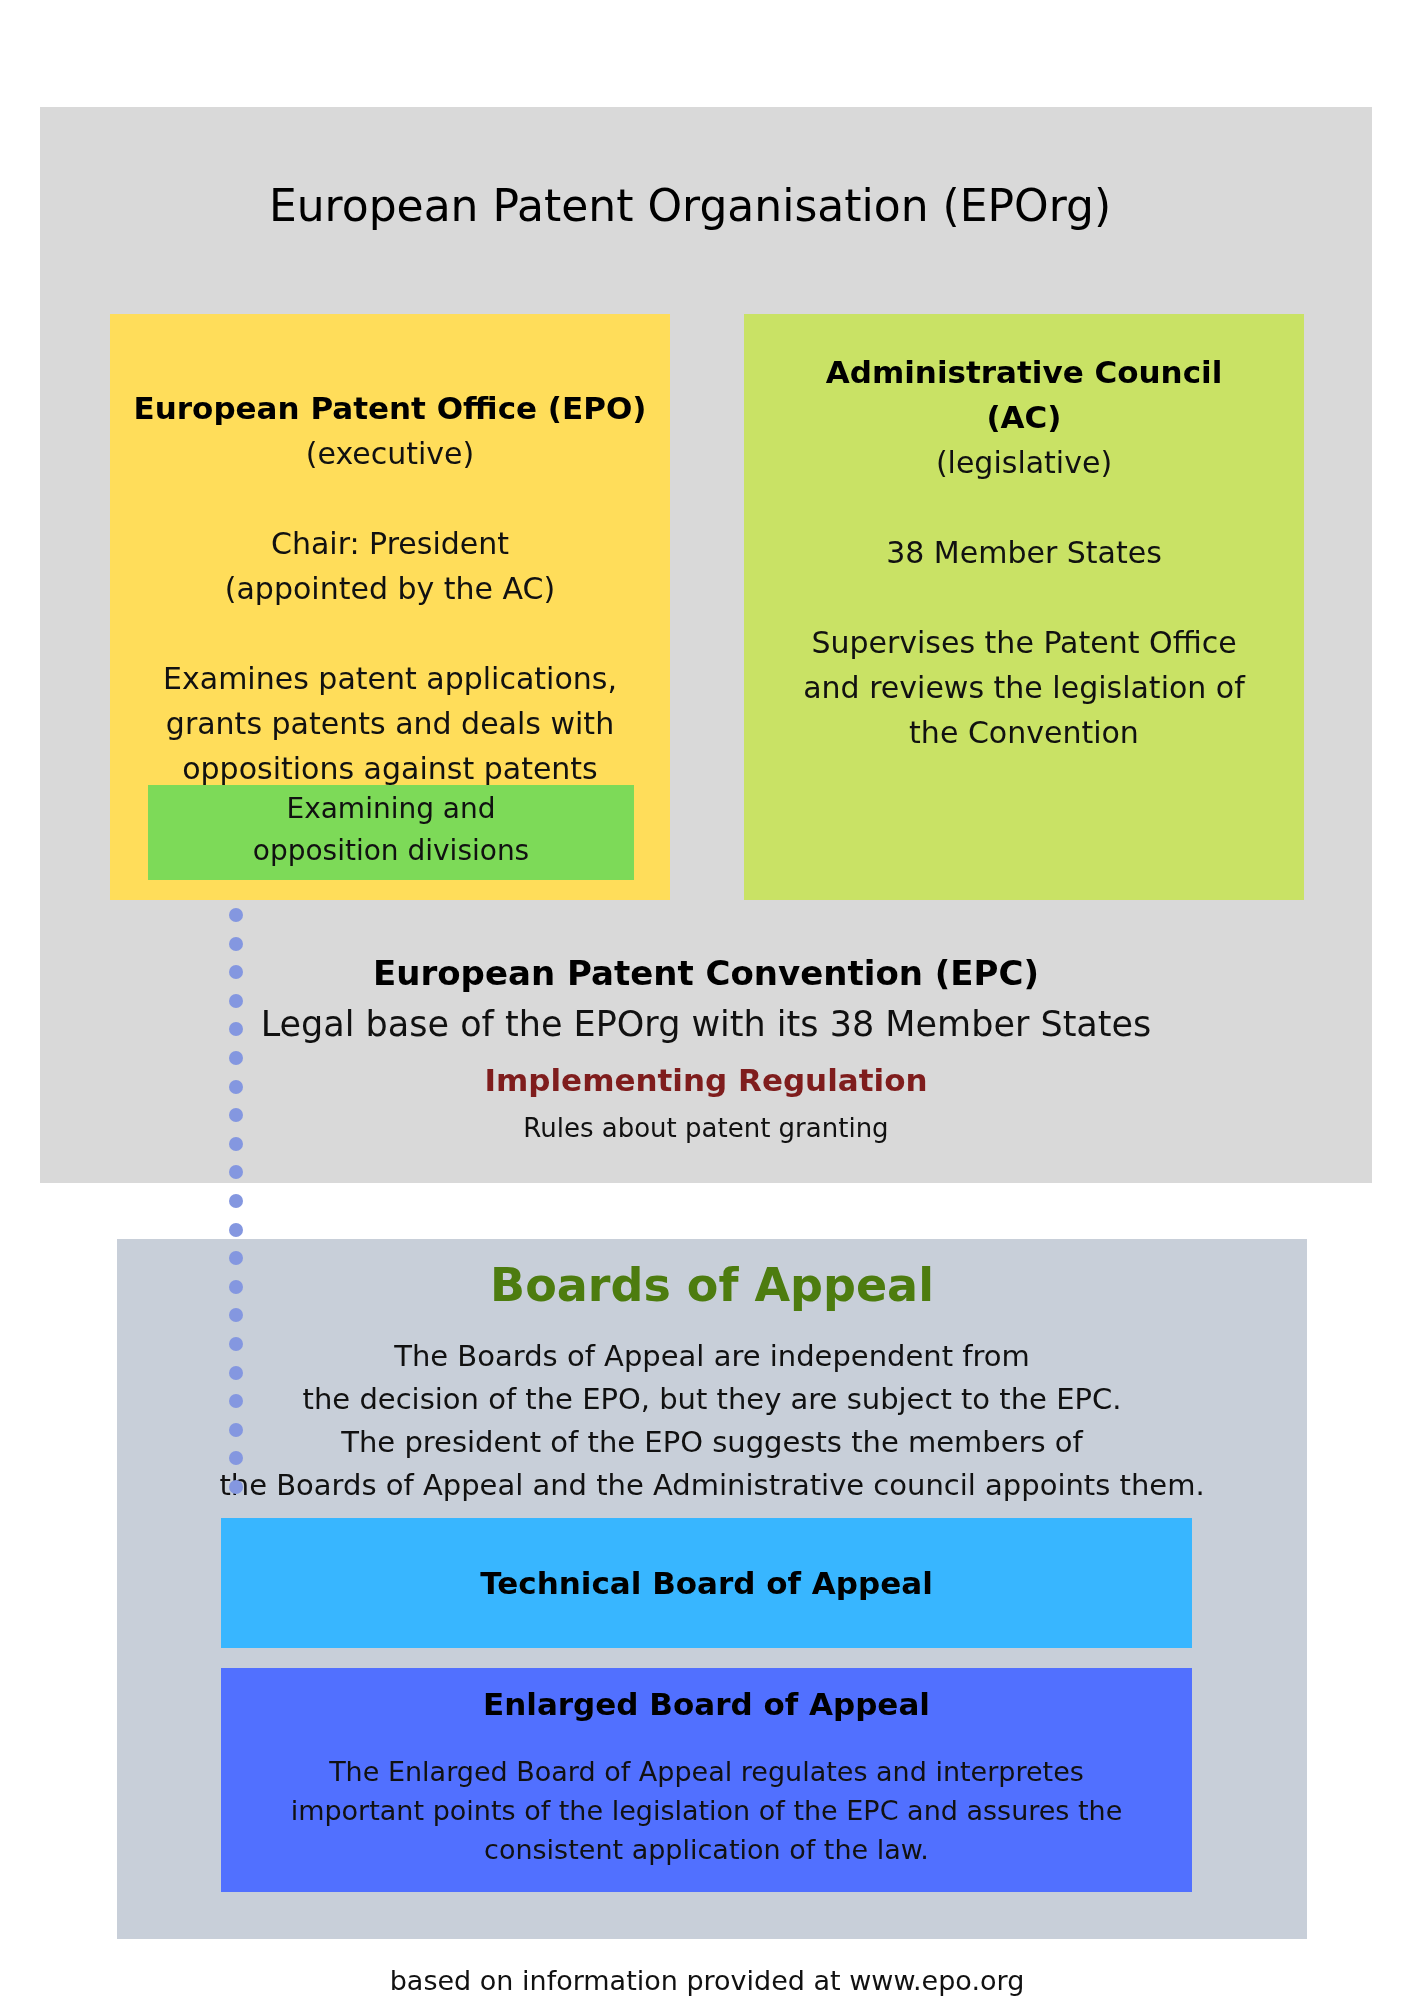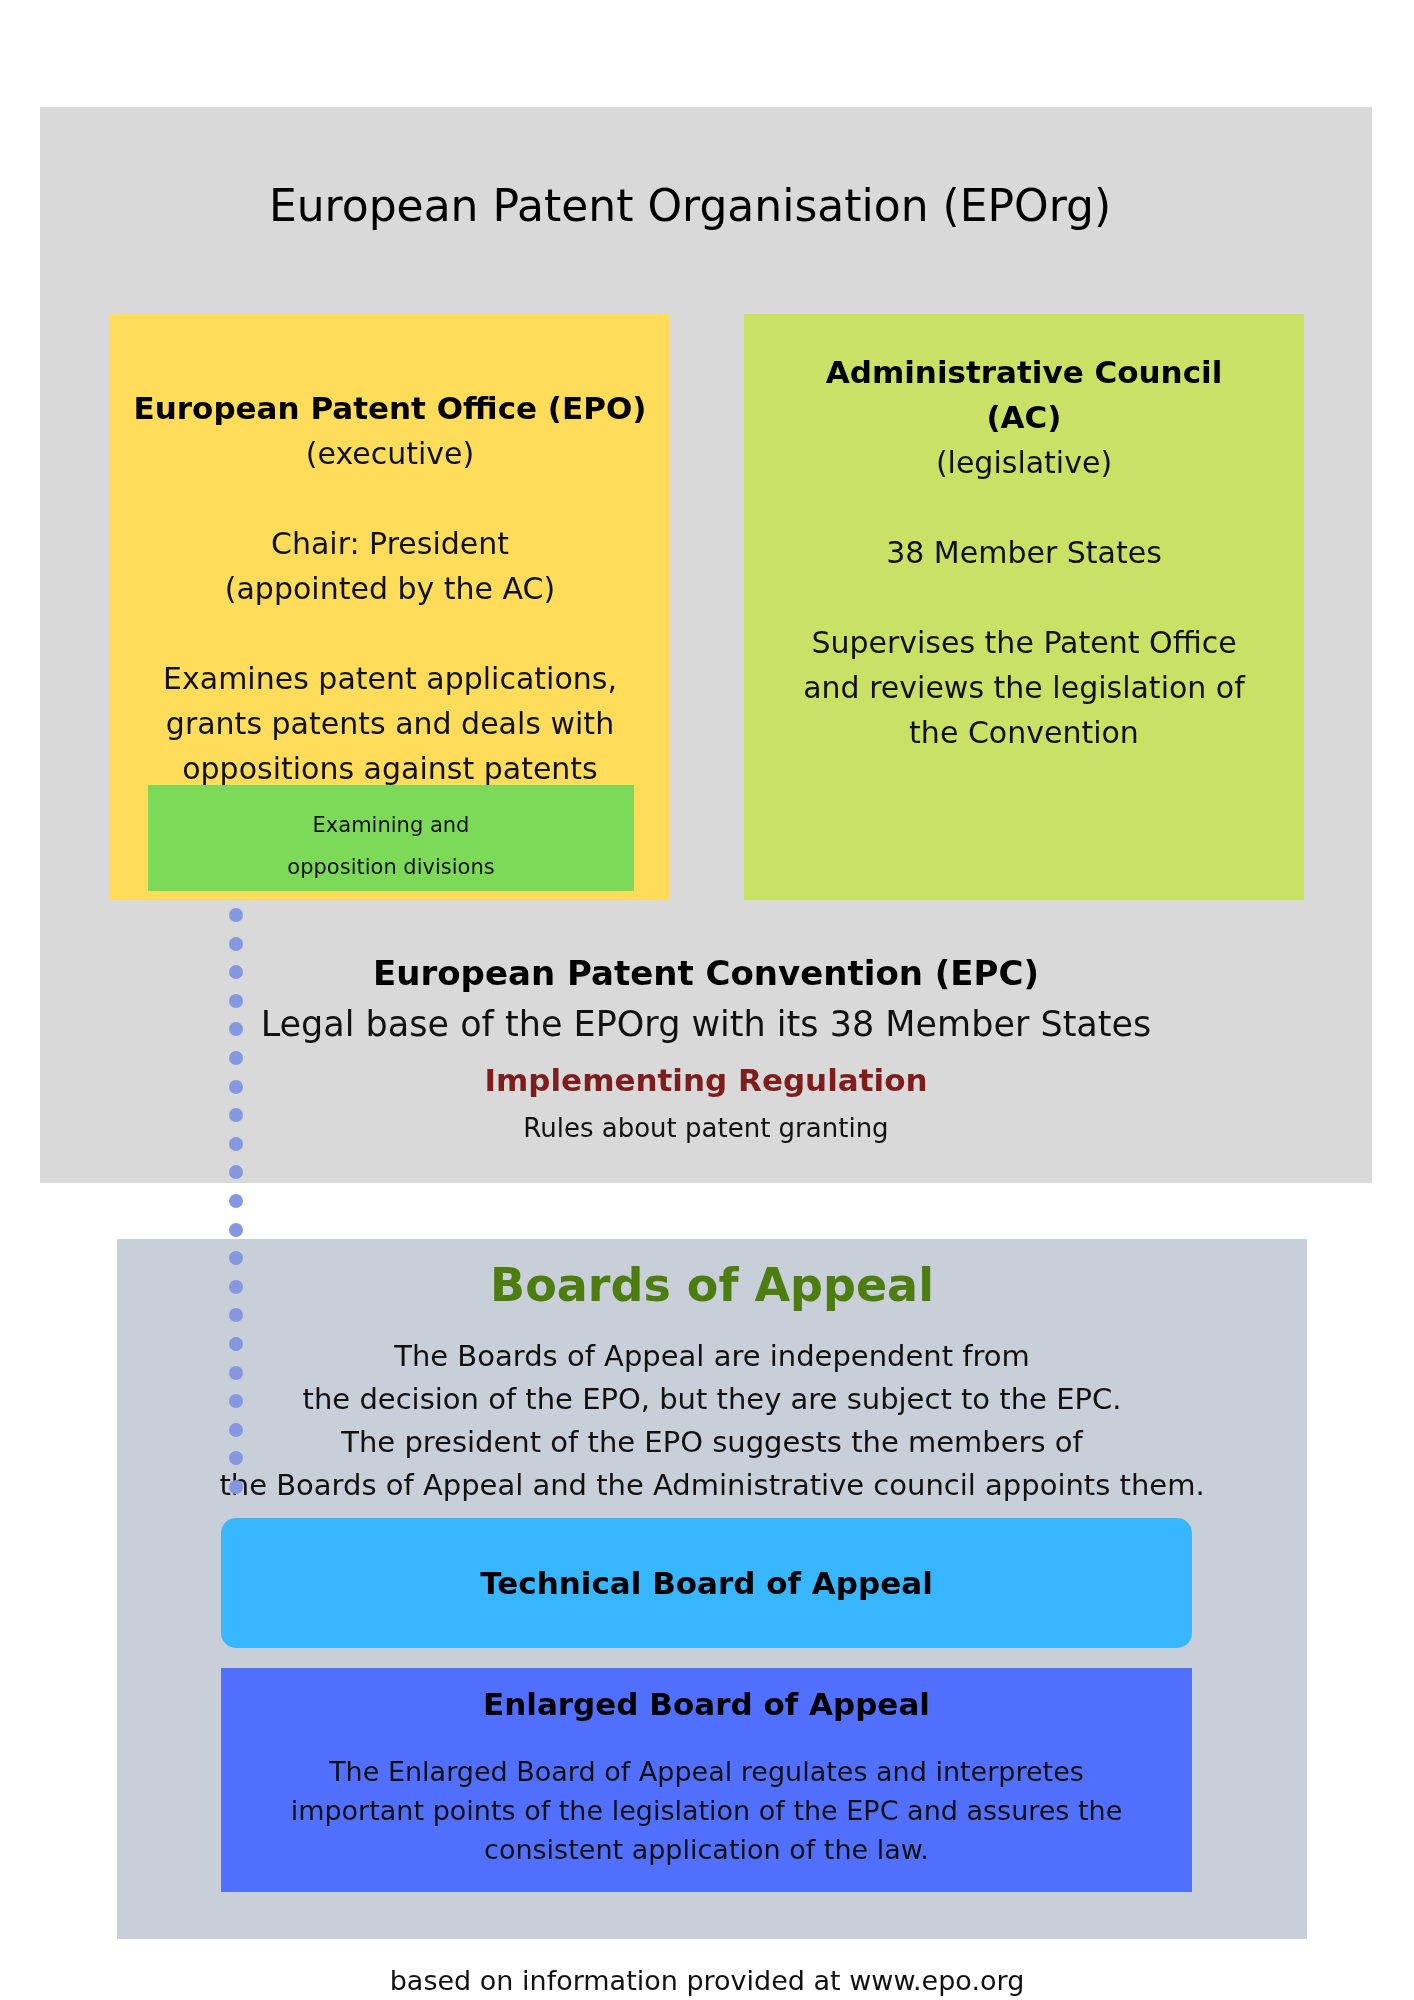--- a/index.html
+++ b/index.html
@@ -10,39 +10,39 @@
   }
   .abs { position: absolute; box-sizing: border-box; }
   .center { text-align: center; }
   .block { display: block; }
 
   #org { left: 40px; top: 107px; width: 1332px; height: 1076px; background: #d9d9d9; }
   #org-title { left: 24px; top: 180px; width: 1332px; font-size: 44px; font-weight: normal; color: #000; }
 
   #epo { left: 110px; top: 314px; width: 560px; height: 586px; background: #ffdd5a; }
   #epo-content { left: 110px; top: 350px; width: 560px; font-size: 30px; line-height: 45px; margin-top: 36px; }
-  #epo-div { left: 148px; top: 785px; width: 486px; height: 106px; background: #7dda58; font-size: 21px; line-height: 42px; padding-top: 19px; }
+  #epo-div { left: 148px; top: 785px; width: 486px; height: 95px; background: #7dda58; font-size: 28px; line-height: 42px; padding-top: 3px; }
 
   #ac { left: 744px; top: 314px; width: 560px; height: 586px; background: #c9e265; }
   #ac-content { left: 744px; top: 350px; width: 560px; font-size: 30px; line-height: 45px; }
 
   .gap { height: 45px; }
   .h3 { font-weight: bold; font-size: 31px; color: #000; }
 
   #epc { left: 40px; top: 948px; width: 1332px; }
   #epc-title { font-size: 34px; font-weight: bold; line-height: 50px; color:#000; }
   #epc-sub { font-size: 35px; line-height: 52px; }
   #impl-title { font-size: 31px; font-weight: bold; line-height: 48px; margin-top: 6px; color:#7f1d1d; }
   #impl-sub { font-size: 26px; line-height: 48px; }
 
   #boards { left: 117px; top: 1239px; width: 1190px; height: 700px; background: #c8cfd9; }
   #boards-title { left: 117px; top: 1258px; width: 1190px; font-size: 46px; font-weight: bold; color:#4d7c0f; }
   #boards-desc { left: 117px; top: 1335px; width: 1190px; font-size: 29px; line-height: 43px; }
 
-  #tech { left: 221px; top: 1518px; width: 971px; height: 130px; background: #38b6ff; display: flex; align-items: center; justify-content: center; font-size: 31px; font-weight: bold; color:#000;border-radius:15px; }
+  #tech { left: 221px; top: 1518px; width: 971px; height: 130px; background: #38b6ff; display: flex; align-items: center; justify-content: center; font-size: 31px; font-weight: bold; color:#000; }
   #enlarged { left: 221px; top: 1668px; width: 971px; height: 224px; background: #5170ff; }
   #enlarged-title { font-size: 31px; font-weight: bold; line-height: 44px; margin-top: 14px; color:#000; }
   #enlarged-desc { font-size: 27px; line-height: 39px; margin-top: 26px; }
 
   #footer { left: 0; top: 1962px; width: 1414px; font-size: 27px; line-height: 38px; }
 
   #dots { left: 229px; top: 908px; width: 16px; height: 590px; }
   .dot { position: absolute; left: 0; width: 14px; height: 14px; border-radius: 50%; background: #8497e0; }
 </style>
 </head>

